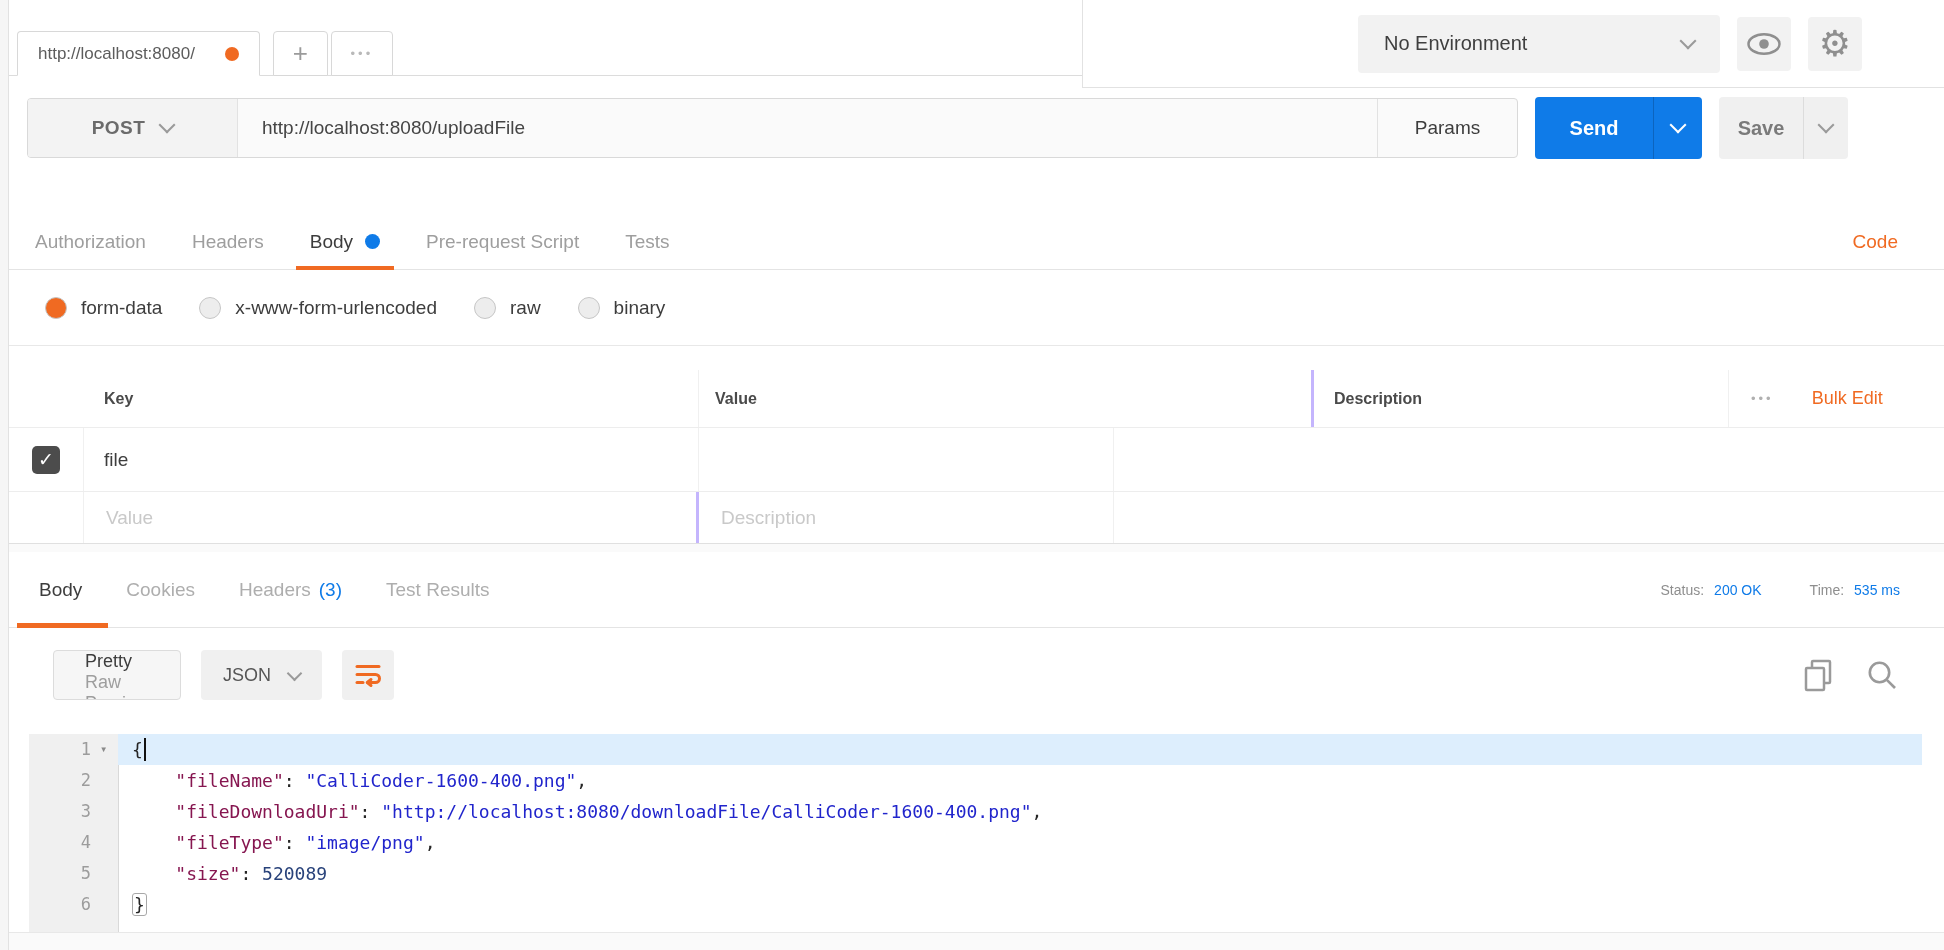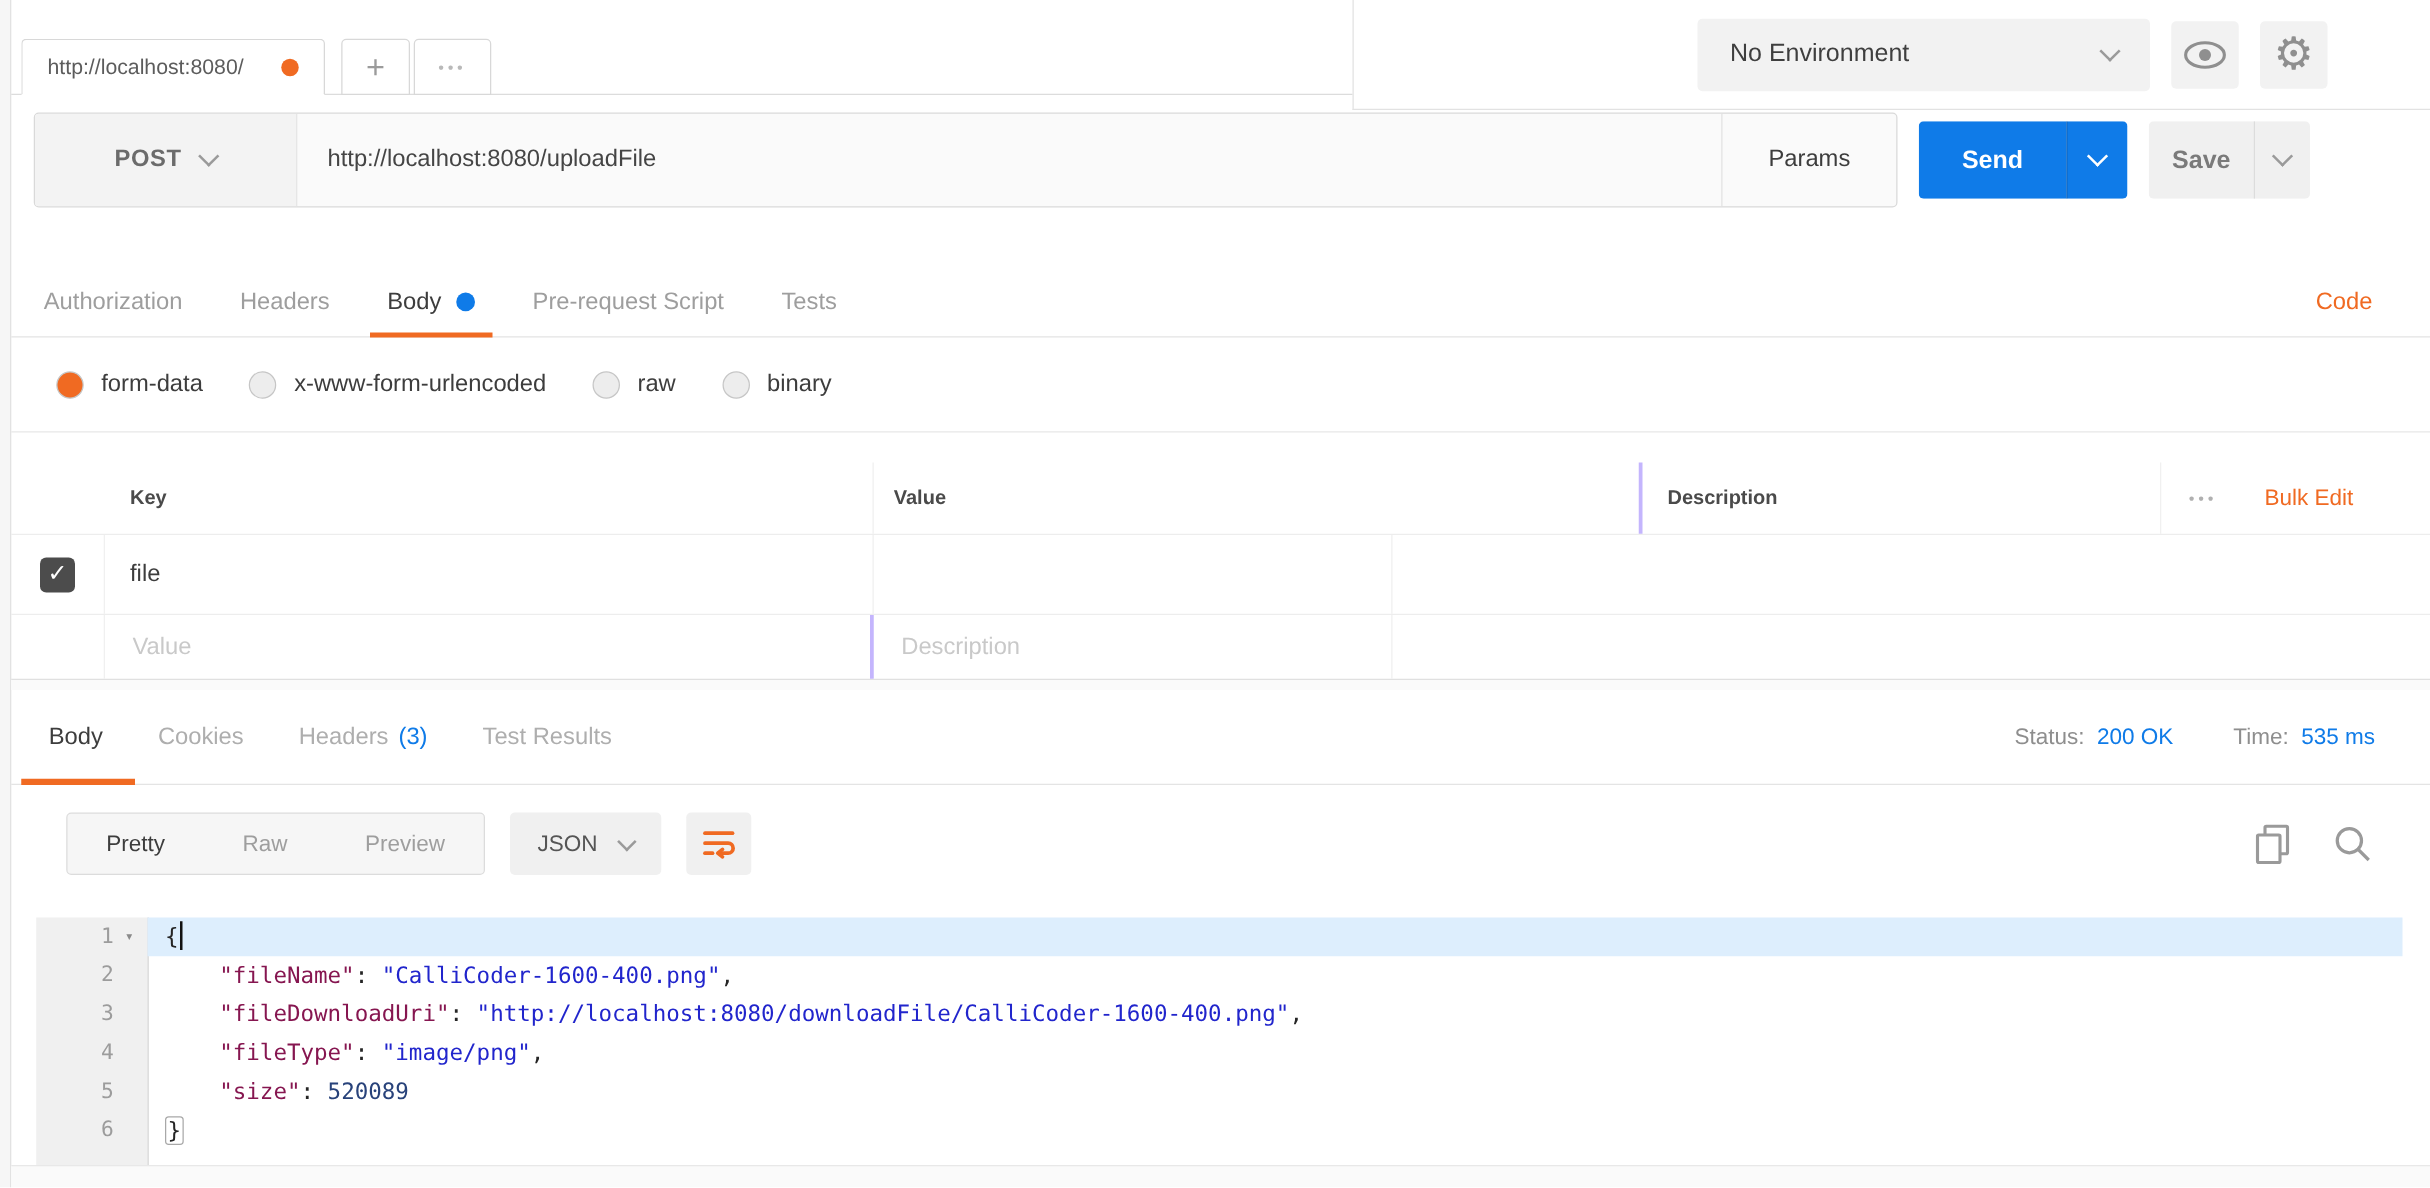--- a/index.html
+++ b/index.html
@@ -41,21 +41,21 @@
     display:flex; align-items:center; justify-content:space-between;
     padding:0 26px; font-size:20px; color:#3f3f3f;
   }
   .chev { width:12px; height:12px; border-right:2.4px solid #9a9a9a; border-bottom:2.4px solid #9a9a9a; transform:rotate(45deg); margin-top:-6px; }
   .chev.white { border-color:#fff; }
   .icon-btn { width:54px; height:54px; background:#f2f2f2; border-radius:4px; display:flex; align-items:center; justify-content:center; }
   .gear-glyph { font-family:"DejaVu Sans",sans-serif; font-size:36px; color:#8f8f8f; line-height:1; }
 
   
   .request-row { display:flex; align-items:center; gap:17px; margin-top:8px; padding:0 96px 0 18px; height:64px; flex:0 0 64px; }
-  .url-group { flex:1; display:flex; height:76px; border:1px solid #d9d9d9; border-radius:4px; overflow:hidden; background:#fafafa; }
+  .url-group { flex:1; display:flex; height:60px; border:1px solid #d9d9d9; border-radius:4px; overflow:hidden; background:#fafafa; }
   .method-select { width:210px; background:#f3f3f3; border-right:1px solid #e2e2e2; display:flex; align-items:center; justify-content:center; gap:16px; font-size:19px; font-weight:bold; color:#6b6b6b; letter-spacing:.5px; }
   .url-input { flex:1; border:none; outline:none; background:#fafafa; font-size:19px; color:#454545; padding:0 24px; font-family:inherit; }
   .params-btn { width:140px; border-left:1px solid #e2e2e2; display:flex; align-items:center; justify-content:center; font-size:19px; color:#3d3d3d; }
   .send-group, .save-group { display:flex; height:62px; border-radius:4px; overflow:hidden; flex:0 0 auto; }
   .send-main { width:118px; background:#0f7be8; color:#fff; font-weight:bold; font-size:20px; display:flex; align-items:center; justify-content:center; }
   .send-caret { width:49px; background:#0f7be8; border-left:1px solid rgba(0,0,0,.18); display:flex; align-items:center; justify-content:center; }
   .save-main { width:84px; background:#f0f0f0; color:#7a7a7a; font-weight:bold; font-size:20px; display:flex; align-items:center; justify-content:center; }
   .save-caret { width:45px; background:#f0f0f0; border-left:1px solid #dcdcdc; display:flex; align-items:center; justify-content:center; }
 
   
@@ -92,27 +92,27 @@
   .cell-input::placeholder { color:#c9c9c9; opacity:1; }
 
   .section-gap { height:8px; flex:0 0 8px; background:#fafafa; }
 
   
   .resp-tabs { height:76px; flex:0 0 76px; border-bottom:1px solid #e4e4e4; display:flex; align-items:center; padding:0 44px 0 30px; font-size:19px; color:#aeaeae; }
   .resp-tab { height:100%; display:flex; align-items:center; margin-right:44px; position:relative; }
   .resp-tab.active { color:#3d3d3d; }
   .resp-tab.active::after { content:""; position:absolute; left:-22px; right:-26px; bottom:-1px; height:5px; background:#f06a22; }
   .headers-count { color:#0f7be8; margin-left:8px; }
-  .status-group { margin-left:auto; display:flex; align-items:center; gap:10px; font-size:18px; }
+  .status-group { margin-left:auto; display:flex; align-items:center; gap:10px; font-size:14px; }
   .status-label { color:#8e8e8e; }
   .status-value { color:#0f7be8; }
   .status-spacer { width:28px; }
 
   .resp-toolbar { height:84px; flex:0 0 84px; display:flex; align-items:center; padding:10px 46px 0 44px; }
-  .view-group { display:flex; height:50px; border:1px solid #dcdcdc; background:#f6f6f6; border-radius:4px; overflow:hidden; }
+  .view-group { display:flex; height:50px; border:1px solid #dcdcdc; background:#f6f6f6; border-radius:4px; overflow:hidden;flex-direction:column; }
   .view-btn { padding:0 31px; display:flex; align-items:center; font-size:18px; color:#9e9e9e; }
   .view-btn.active { color:#3d3d3d; }
   .json-select { height:50px; background:#f0f0f0; border-radius:4px; display:flex; align-items:center; gap:18px; padding:0 22px; font-size:18px; color:#555; margin-left:20px; }
   .json-select .chev { margin-top:-4px; width:11px; height:11px; }
   .wrap-btn { width:52px; height:50px; background:#f0f0f0; border-radius:4px; display:flex; align-items:center; justify-content:center; margin-left:20px; }
   .toolbar-right { margin-left:auto; display:flex; align-items:center; gap:32px; }
 
   
   .editor { margin:22px 22px 0 20px; height:198px; flex:0 0 198px; position:relative; }
   .editor::before { content:""; position:absolute; left:0; top:0; bottom:0; width:89px; background:#f0f0f0; border-right:1px solid #d9d9d9; }

